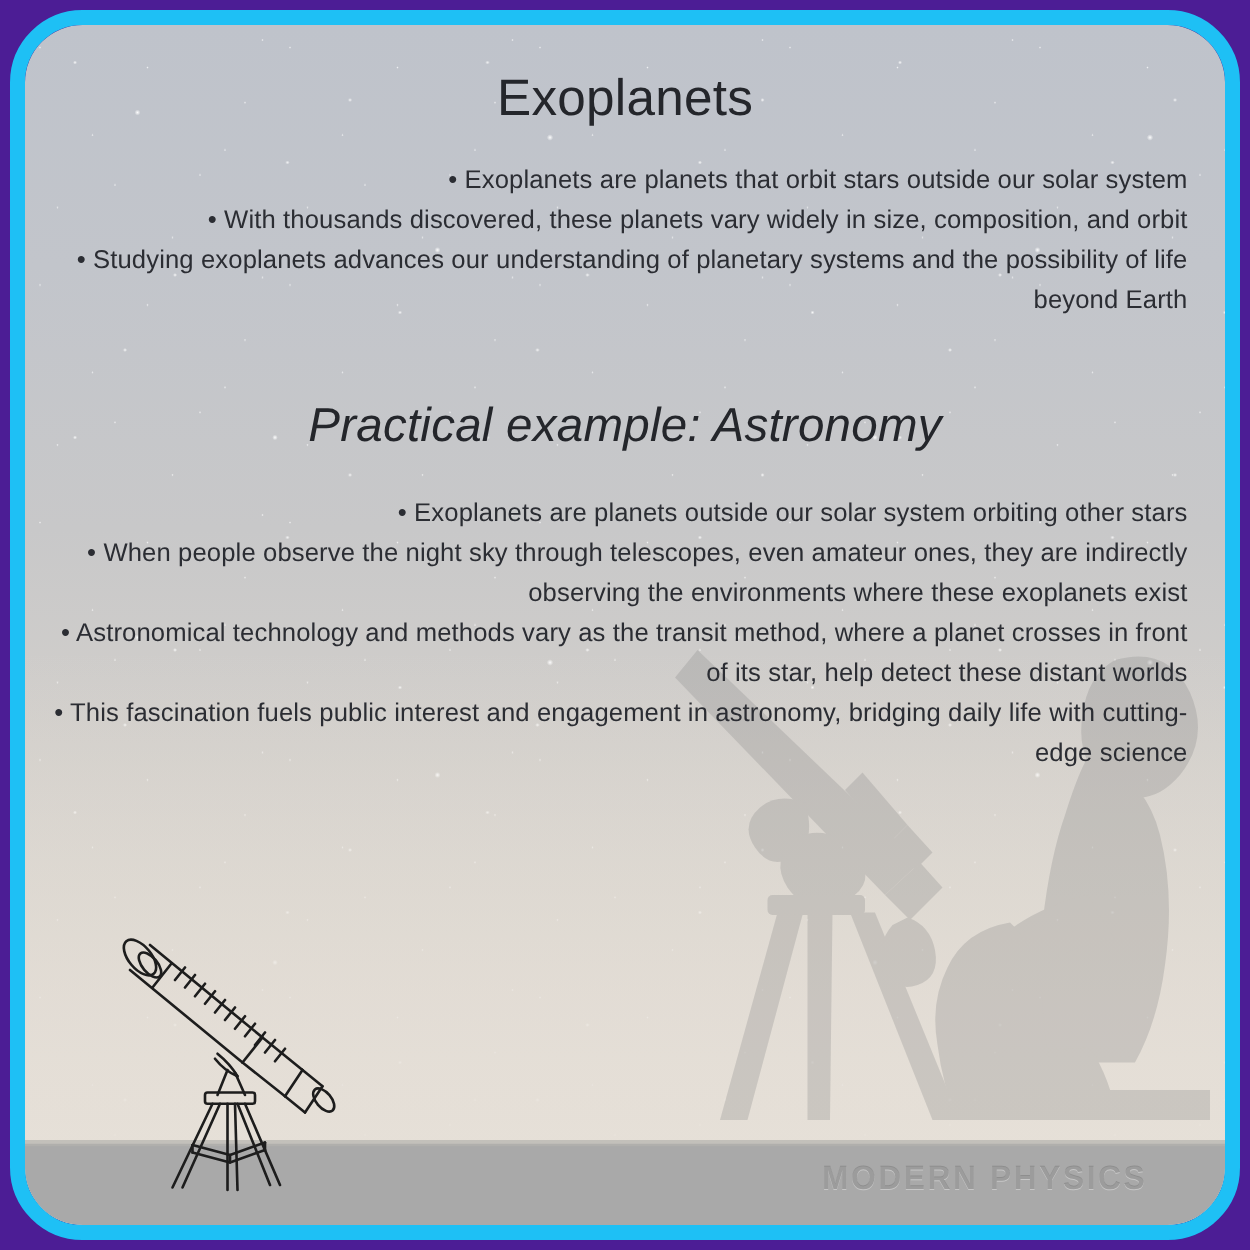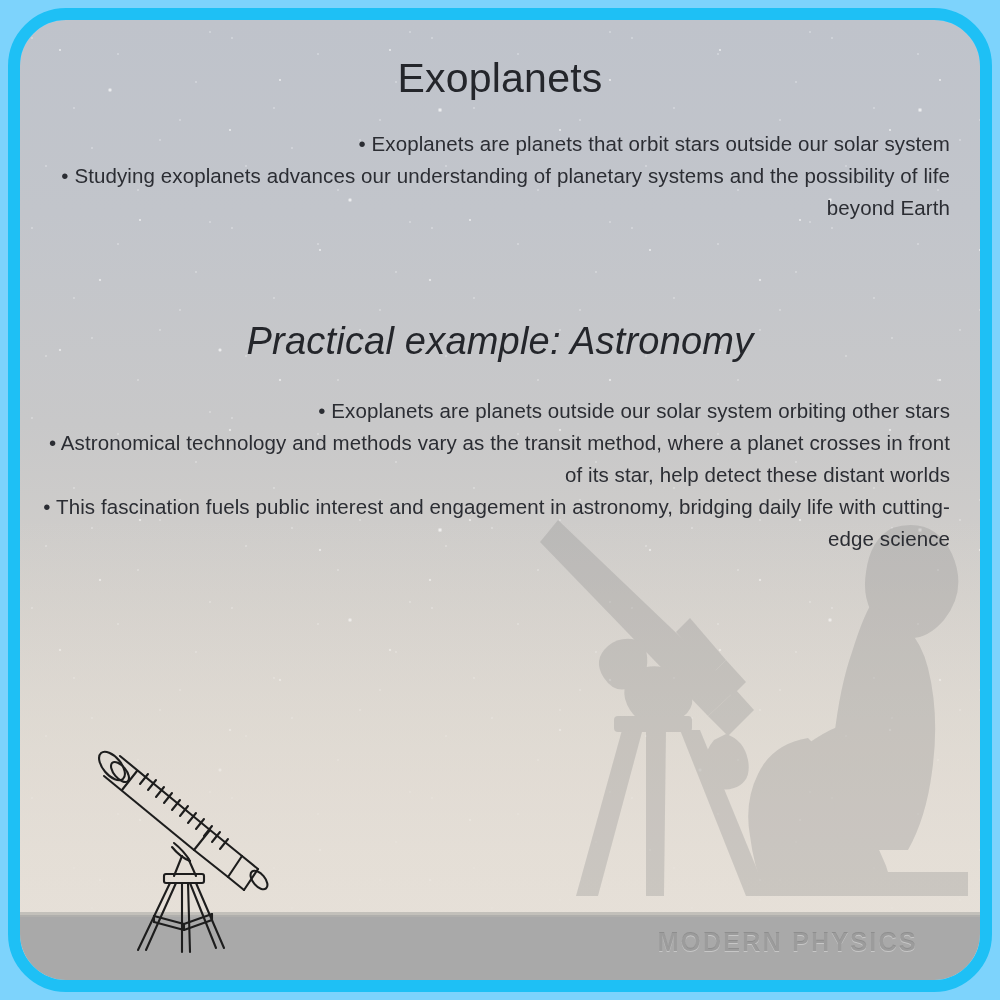--- a/index.html
+++ b/index.html
@@ -1,21 +1,21 @@
 <!DOCTYPE html>
 <html><head>
 <meta charset="utf-8">
 <style>
   html,body{margin:0;padding:0;background:#000;}
   body{width:1000px;height:1000px;overflow:hidden;
        font-family:"Liberation Sans",sans-serif;}
 
   #slide{
     position:relative;width:1000px;height:1000px;
-    background:#7dd3fc;box-sizing:border-box;padding-left:27px;
+    background:#4c1d95;box-sizing:border-box;padding-left:27px;
   }
 
   
   #frame{
     position:absolute;left:8px;top:8px;width:984px;height:984px;
     box-sizing:border-box;
     border:12px solid #1ec0f5;
     border-radius:58px;
   }
 
@@ -236,27 +236,29 @@
         </g>
       </svg>
     </div>
 
     <div id="content">
 
       <div class="slide-title" id="title-main">Exoplanets</div>
 
       <div class="bullets" id="bullets-1">
         <p>• Exoplanets are planets that orbit stars outside our solar system</p>
+        <p>• With thousands discovered, these planets vary widely in size, composition, and orbit</p>
         <p>• Studying exoplanets advances our understanding of planetary systems and the possibility of life beyond Earth</p>
       </div>
 
       <div class="slide-title" id="title-sub">Practical example: Astronomy</div>
 
       <div class="bullets" id="bullets-2">
         <p>• Exoplanets are planets outside our solar system orbiting other stars</p>
+        <p>• When people observe the night sky through telescopes, even amateur ones, they are indirectly observing the environments where these exoplanets exist</p>
         <p>• Astronomical technology and methods vary as the transit method, where a planet crosses in front of its star, help detect these distant worlds</p>
         <p>• This fascination fuels public interest and engagement in astronomy, bridging daily life with cutting-edge science</p>
       </div>
 
       <div id="watermark">MODERN PHYSICS</div>
 
     </div>
   </div>
 
   <div id="frame"></div>

